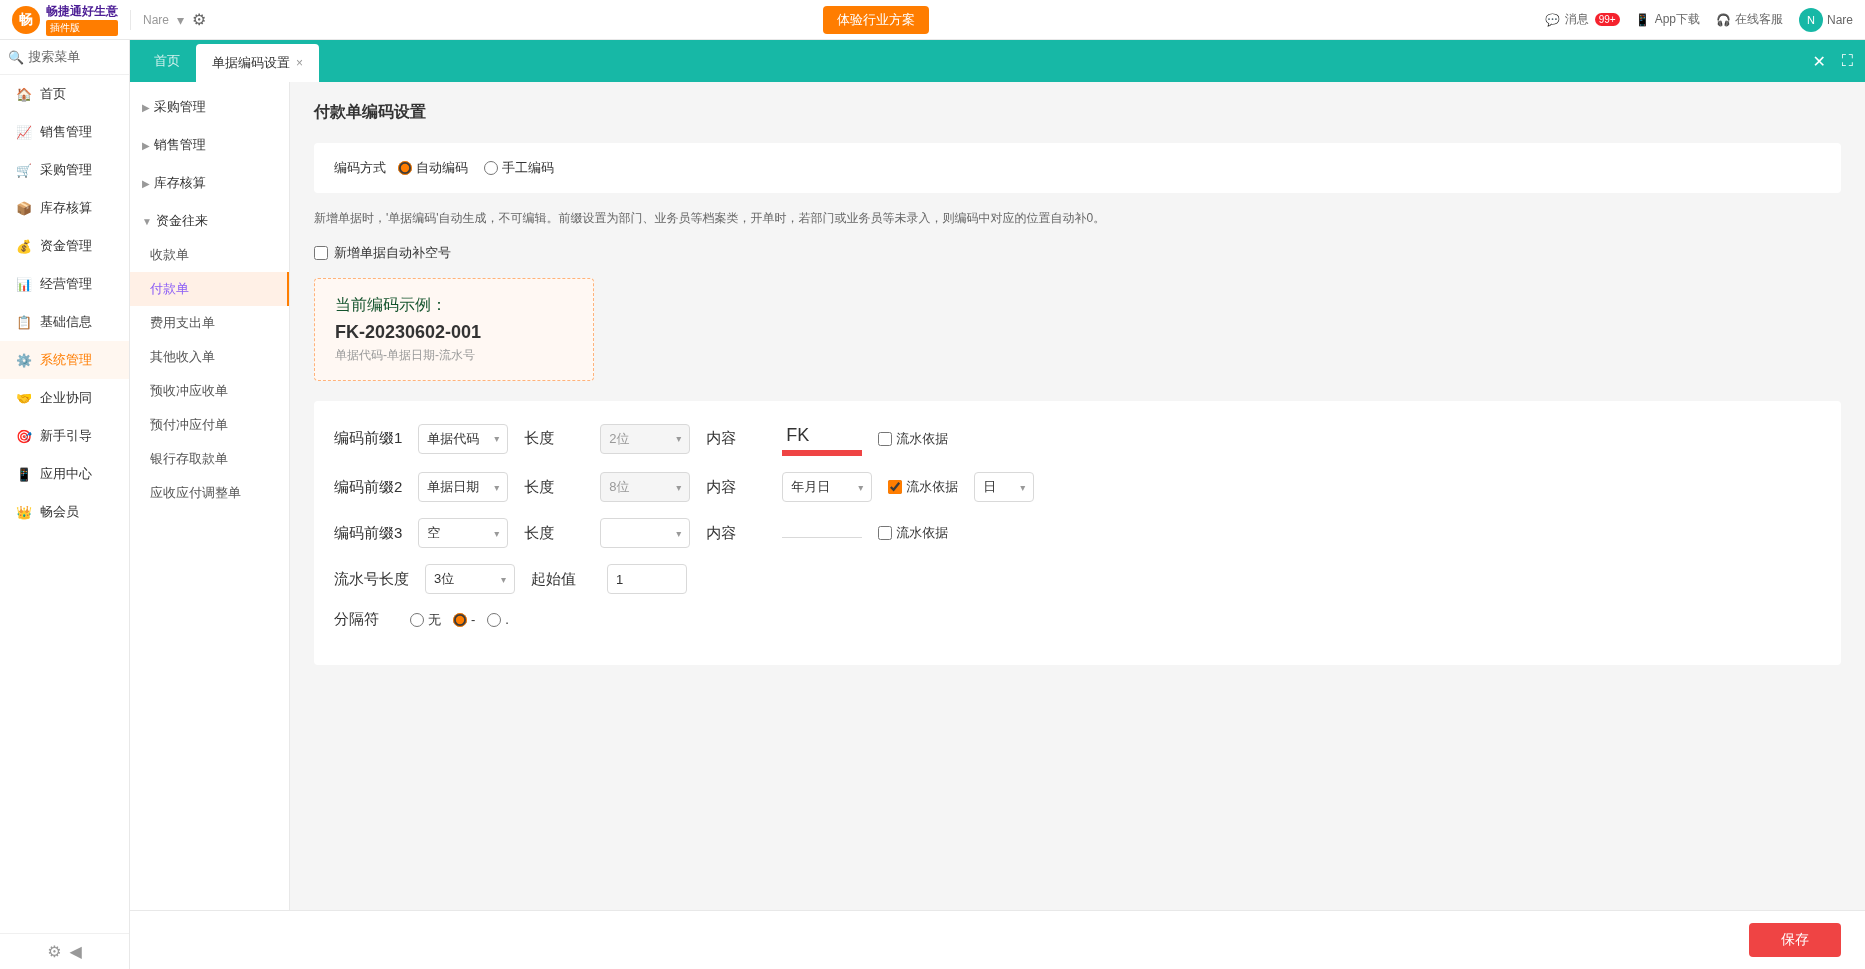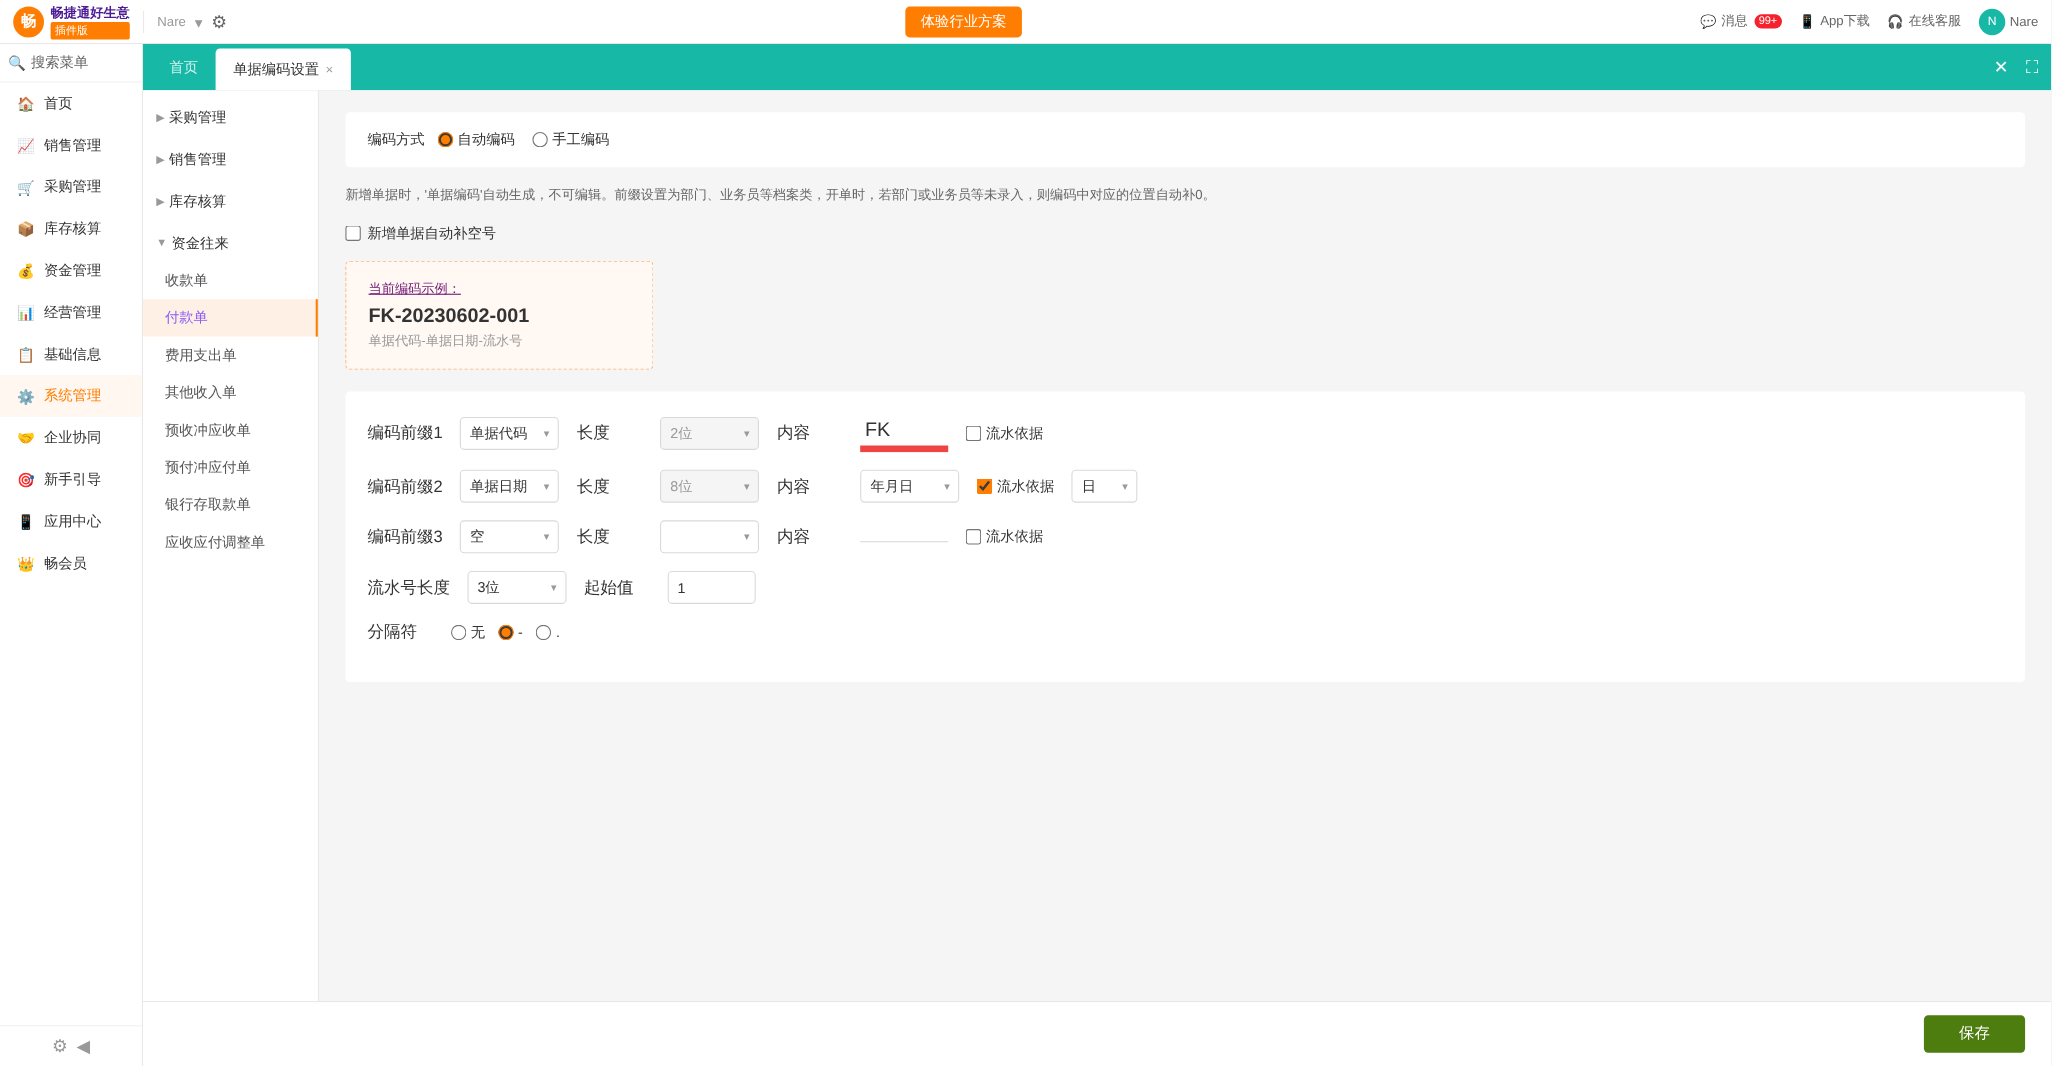--- a/index.html
+++ b/index.html
@@ -74,21 +74,21 @@
     
     .form-section { background: #fff; padding: 20px; border-radius: 4px; }
     .form-row { display: flex; align-items: center; gap: 16px; margin-bottom: 16px; flex-wrap: wrap; }
     .form-label { color: #333; font-size: 15px; white-space: nowrap; min-width: 60px; }
     .form-input { height: 30px; border: 1px solid #d9d9d9; border-radius: 4px; padding: 0 8px; font-size: 13px; color: #333; background: #fff; min-width: 80px; }
     .checkbox-item { display: flex; align-items: center; gap: 4px; font-size: 13px; color: #333; }
     .checkbox-input { width: 14px; height: 14px; accent-color: #ff7d00; }
 
     
     .bottom-bar { background: #fff; border-top: 1px solid #e8e8e8; padding: 12px 24px; display: flex; justify-content: flex-end; flex-shrink: 0; }
-    .save-btn { background: #4d7c0f; color: #fff; border: none; padding: 8px 32px; border-radius: 4px; cursor: pointer; font-size: 14px; }
+    .save-btn { background: #ef4444; color: #fff; border: none; padding: 8px 32px; border-radius: 4px; cursor: pointer; font-size: 14px; }
 
     
     .styled-select { position: relative; display: inline-flex; align-items: center; height: 30px; border: 1px solid #d9d9d9; border-radius: 4px; padding: 0 8px; background: #fff; cursor: pointer; font-size: 13px; color: #333; min-width: 90px; gap: 4px; }
     .styled-select .arrow { margin-left: auto; color: #999; font-size: 10px; }
 
     .orange-checkbox { accent-color: #ff7d00; }
 
     
     .sep-options { display: flex; align-items: center; gap: 12px; }
   </style>
@@ -259,20 +259,21 @@
           <div class="sub-sidebar-item">
             <span>银行存取款单</span>
           </div>
           <div class="sub-sidebar-item">
             <span>应收应付调整单</span>
           </div>
         </div>
       </div>
 
       <div class="main-content">
+        <div class="page-title">付款单编码设置</div>
 
         
         <div class="code-mode-section">
           <span class="code-mode-label">编码方式</span>
           <div class="radio-group">
             <label class="radio-item">
               <input type="radio" class="radio-input" name="code_mode" checked="" style="">
               <span>自动编码</span>
             </label>
             <label class="radio-item">
@@ -286,21 +287,21 @@
         <div class="info-text">新增单据时，'单据编码'自动生成，不可编辑。前缀设置为部门、业务员等档案类，开单时，若部门或业务员等未录入，则编码中对应的位置自动补0。</div>
 
         
         <div class="checkbox-row">
           <input type="checkbox" class="checkbox-input orange-checkbox" style="">
           <span>新增单据自动补空号</span>
         </div>
 
         
         <div class="code-preview-box">
-          <div style="font-size:12px;color:#701a75;margin-bottom:6px;text-decoration:underline;">当前编码示例：</div>
+          <div style="font-size:16px;color:#14532d;margin-bottom:6px;">当前编码示例：</div>
           <div class="code-preview-main">FK-20230602-001</div>
           <div class="code-preview-sub">单据代码-单据日期-流水号</div>
         </div>
 
         
         <div class="form-section">
 
           <div class="form-row">
             <span class="form-label">编码前缀1</span>
             <div class="styled-select">

